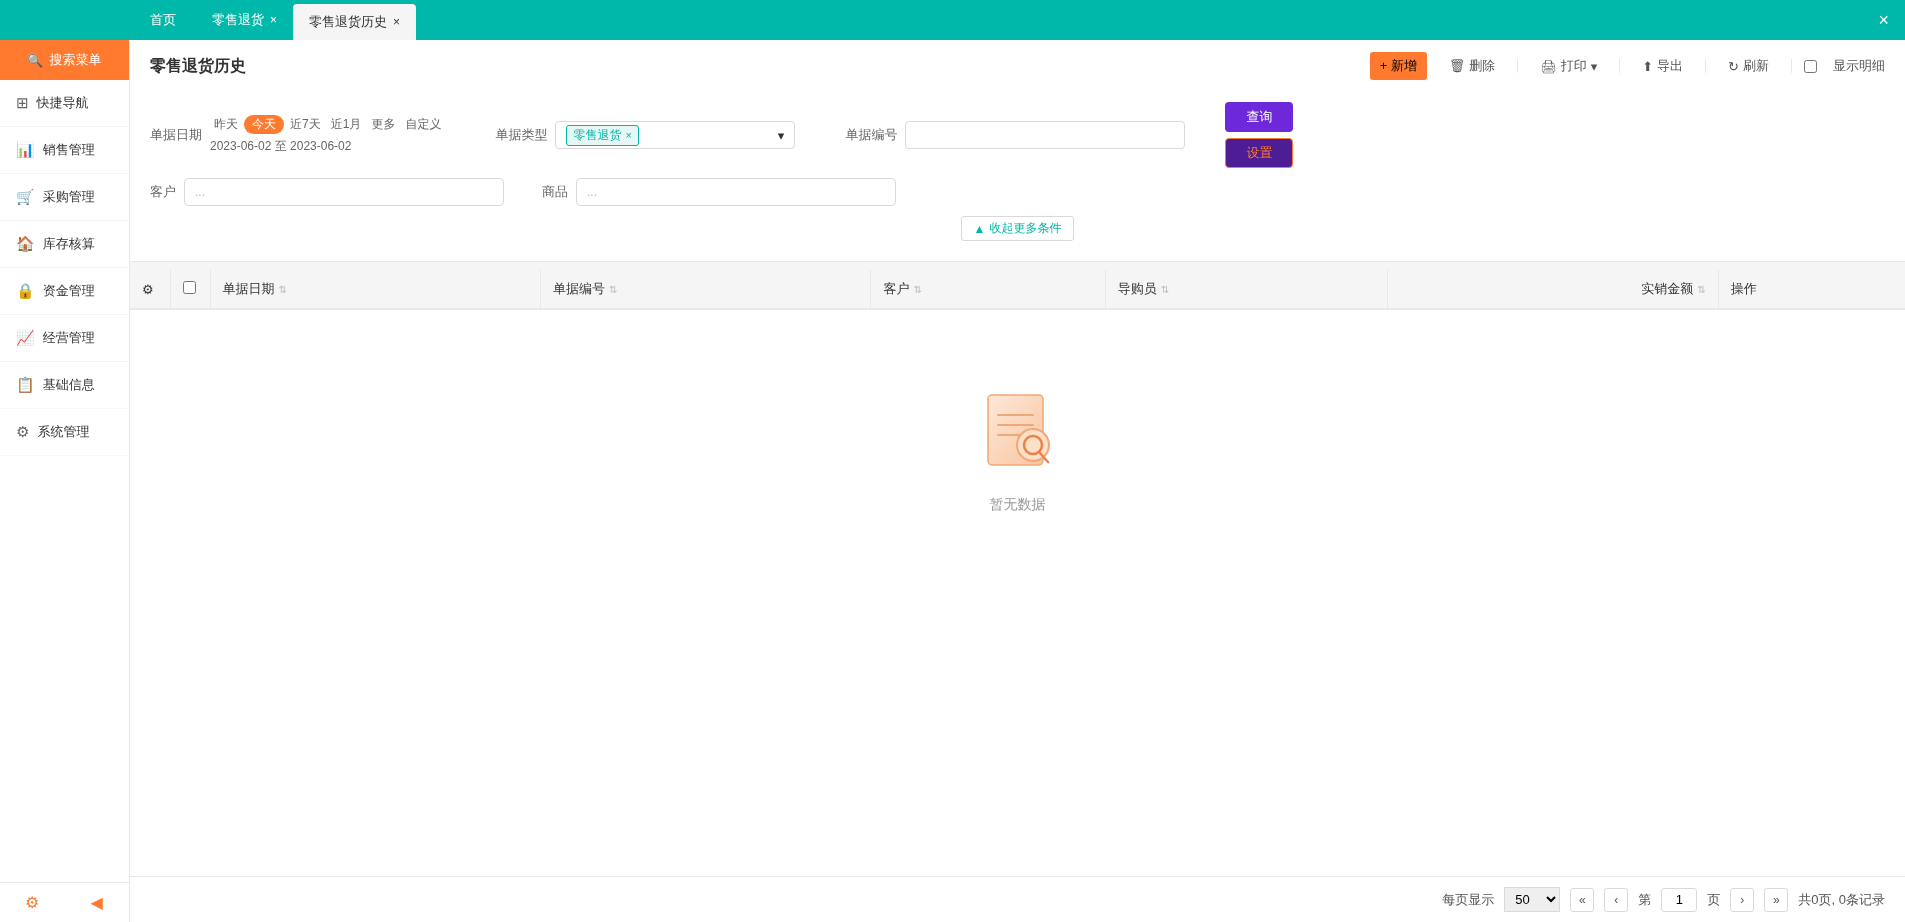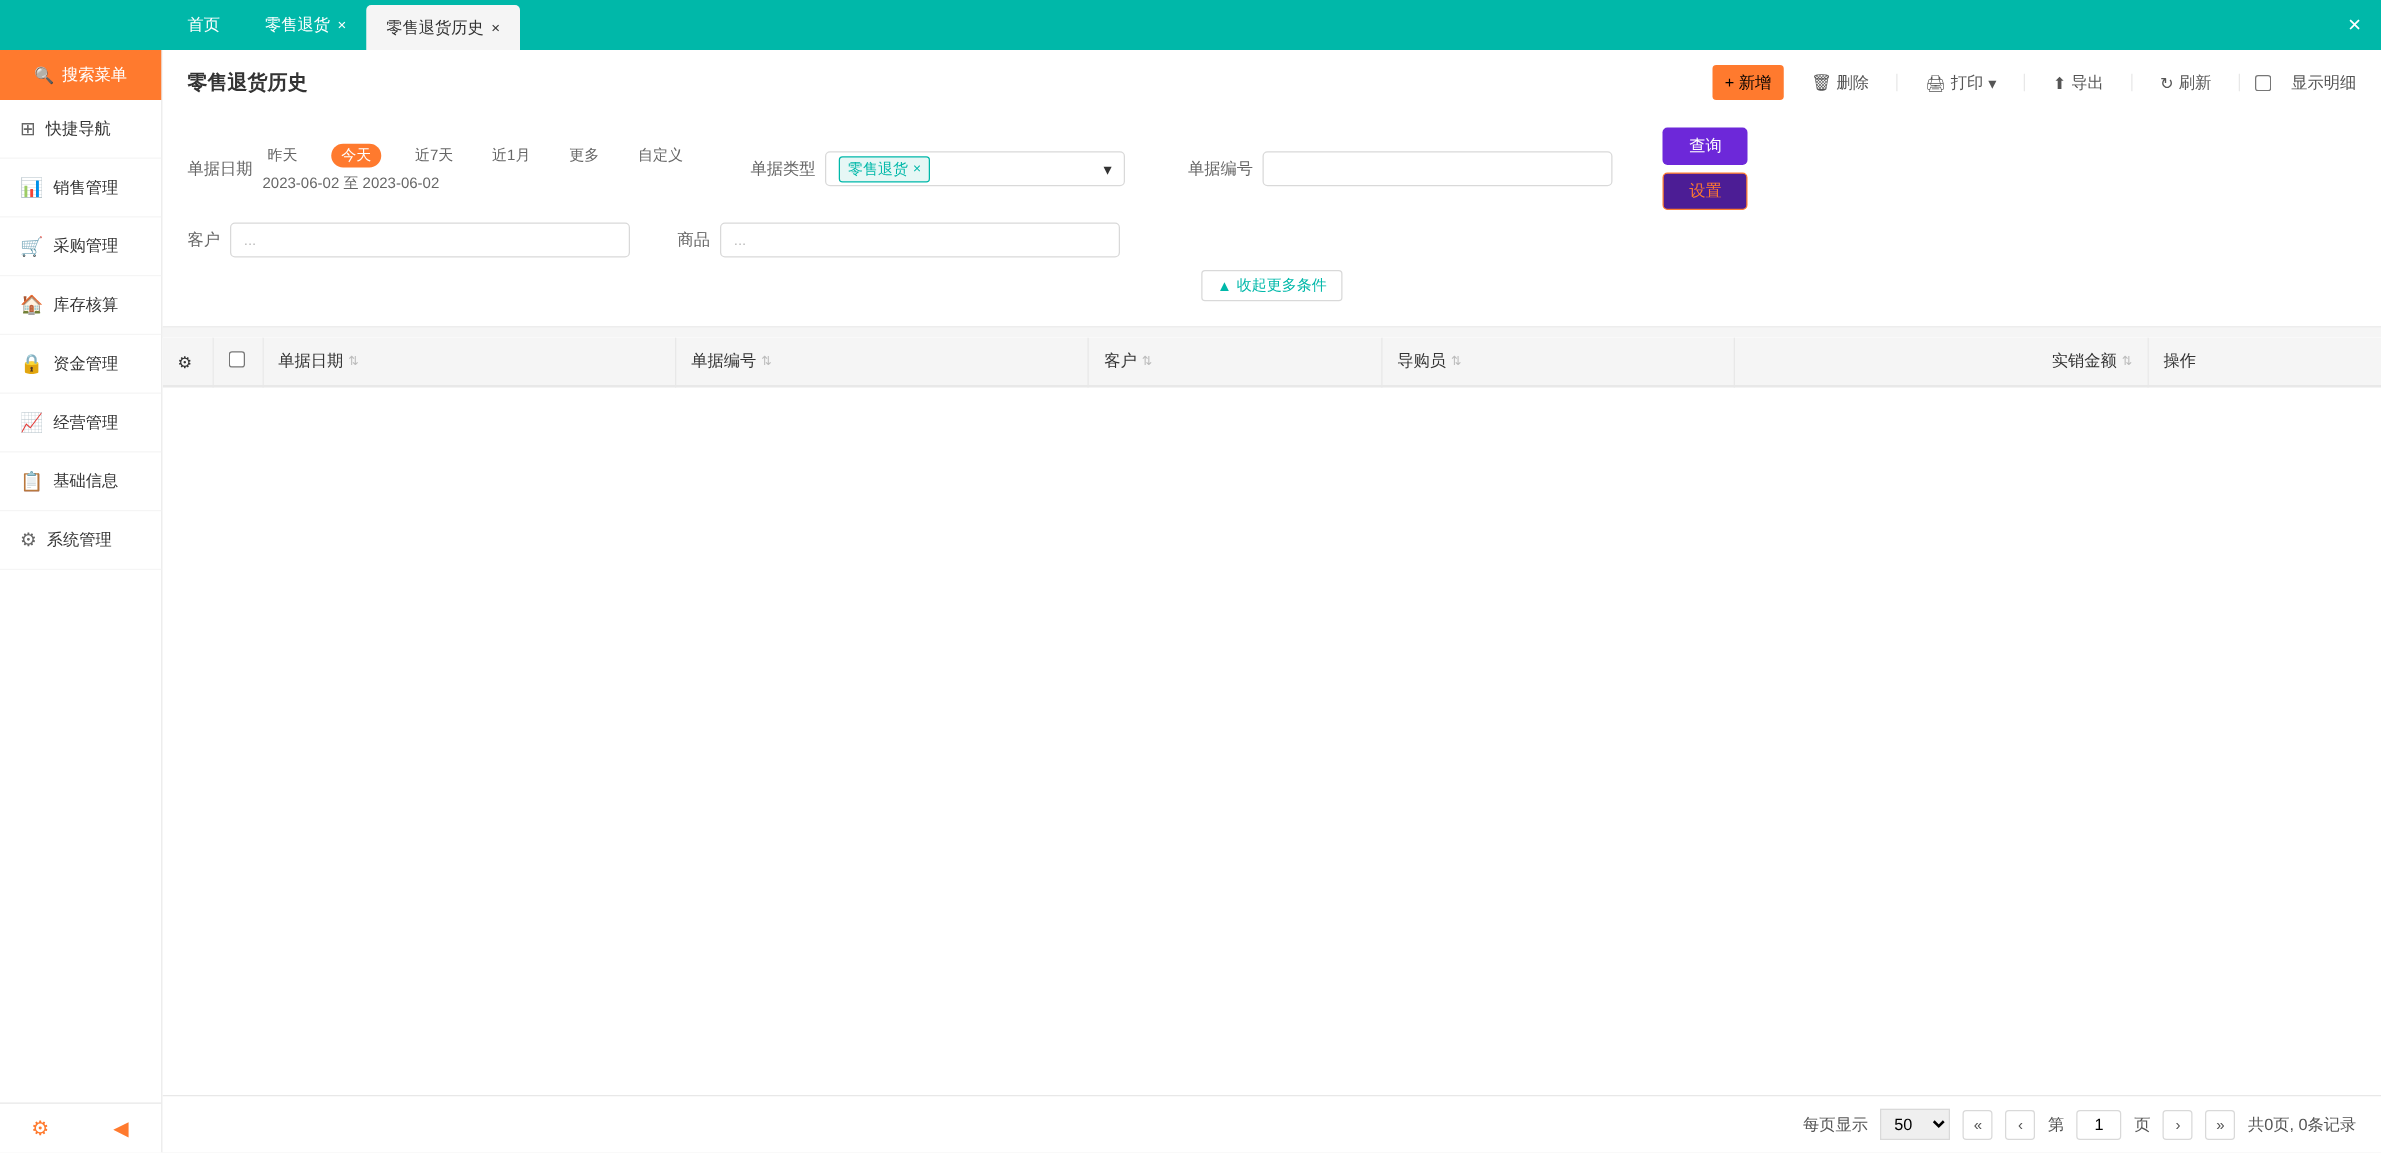--- a/index.html
+++ b/index.html
@@ -164,21 +164,21 @@
       flex-shrink: 0;
     }
     .filter-label {
       color: #666;
       font-size: 13px;
       white-space: nowrap;
     }
     .date-shortcuts {
       display: flex;
       align-items: center;
-      gap: 23px;
+      gap: 2px;
       font-size: 12px;
     }
     .date-shortcut {
       color: #666;
       cursor: pointer;
       padding: 1px 4px;
     }
     .date-shortcut.active {
       background: #ff7a2e;
       color: white;
@@ -578,20 +578,41 @@
             </th>
             <th>
               <span>操作</span>
             </th>
           </tr>
         </thead>
         <tbody>
         </tbody>
       </table>
 
+      <div class="empty-state">
+        <svg class="empty-icon" viewBox="0 0 100 90">
+          <defs>
+            <linearGradient id="pageGrad" x1="0" y1="0" x2="1" y2="1">
+              <stop offset="0%" stop-color="#fde8d8"></stop>
+              <stop offset="100%" stop-color="#f8c5a0"></stop>
+            </linearGradient>
+          </defs>
+
+          <rect x="20" y="5" width="55" height="70" rx="4" fill="url(#pageGrad)" stroke="#f0a878" stroke-width="1.5"></rect>
+
+          <line x1="30" y1="25" x2="65" y2="25" stroke="#f0a878" stroke-width="2" stroke-linecap="round"></line>
+          <line x1="30" y1="35" x2="65" y2="35" stroke="#f0a878" stroke-width="2" stroke-linecap="round"></line>
+          <line x1="30" y1="45" x2="55" y2="45" stroke="#f0a878" stroke-width="2" stroke-linecap="round"></line>
+
+          <circle cx="65" cy="55" r="16" fill="#fde0c8" stroke="#f0a878" stroke-width="2"></circle>
+          <circle cx="65" cy="55" r="9" fill="none" stroke="#e8834a" stroke-width="2.5"></circle>
+          <line x1="71" y1="62" x2="80" y2="72" stroke="#e8834a" stroke-width="2.5" stroke-linecap="round"></line>
+        </svg>
+        <span class="empty-text">暂无数据</span>
+      </div>
     </div>
 
     <div class="pagination-bar">
       <span>每页显示</span>
       <select class="page-size-select">
         <option value="20">20</option>
         <option value="50" selected="">50</option>
         <option value="100">100</option>
       </select>
       <button class="page-nav-btn">«</button>

